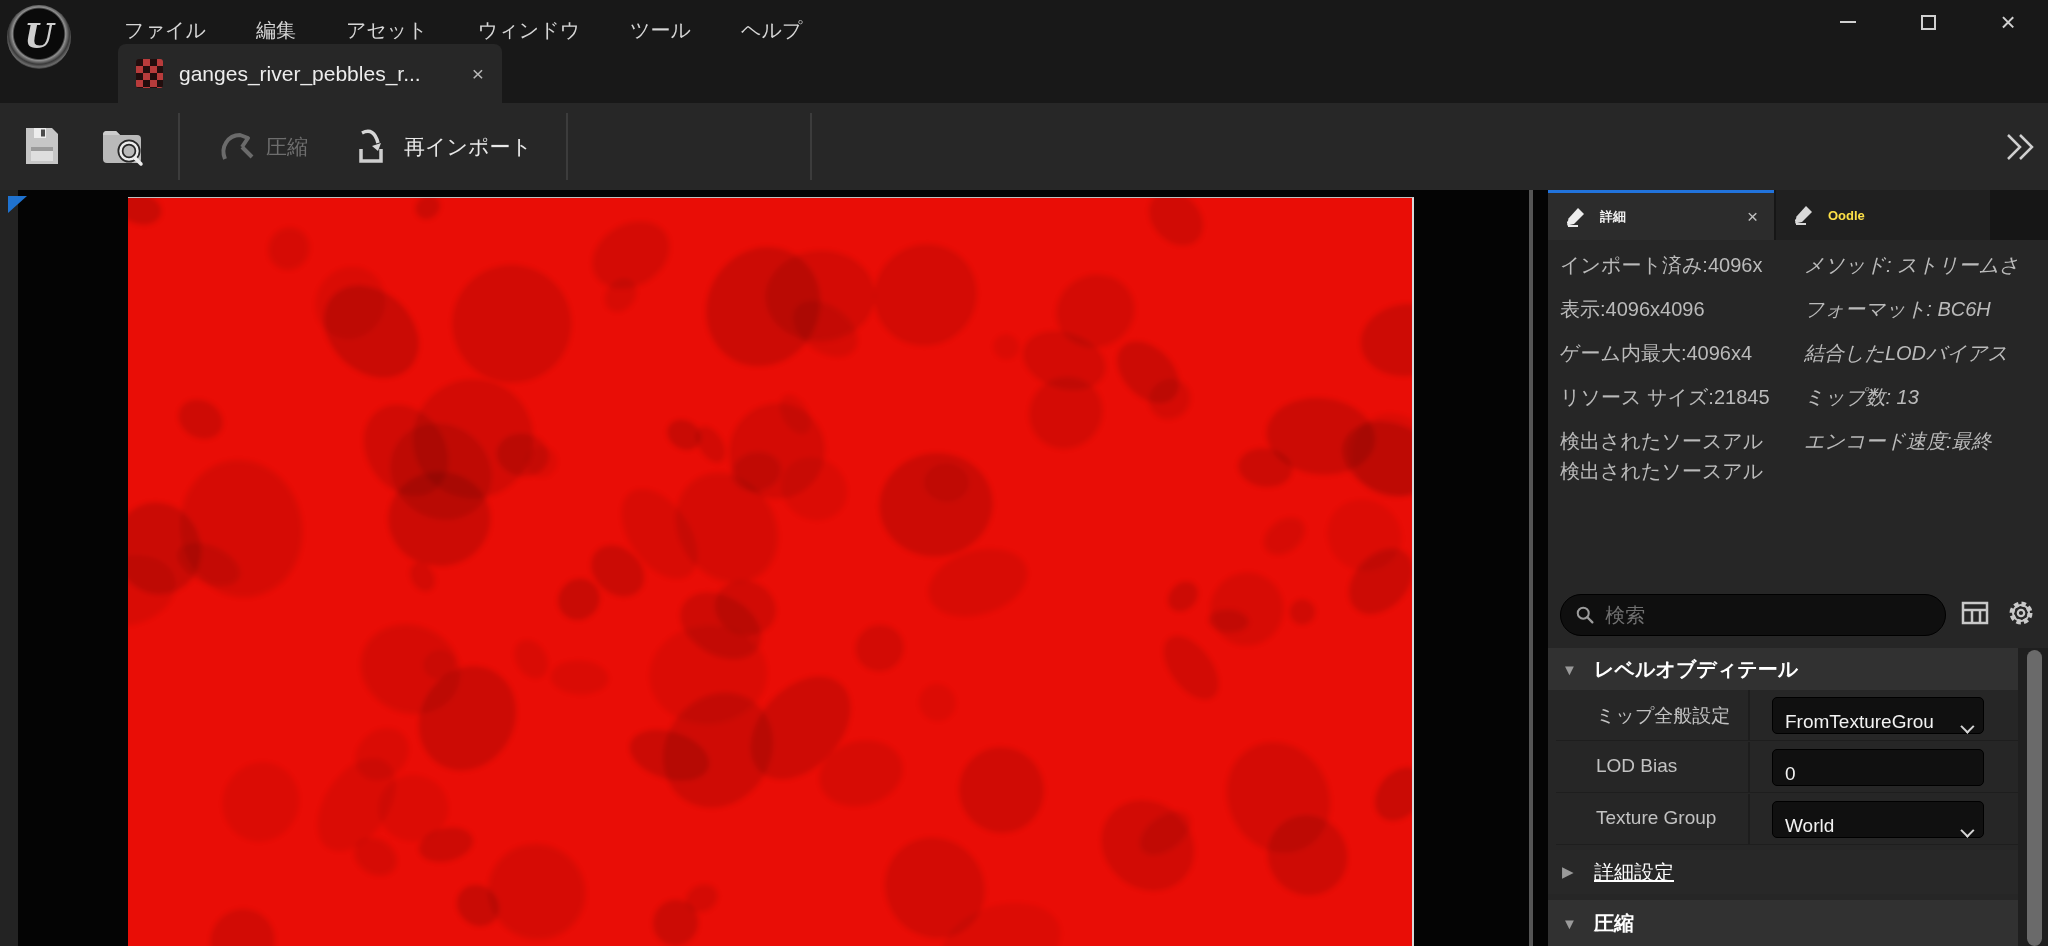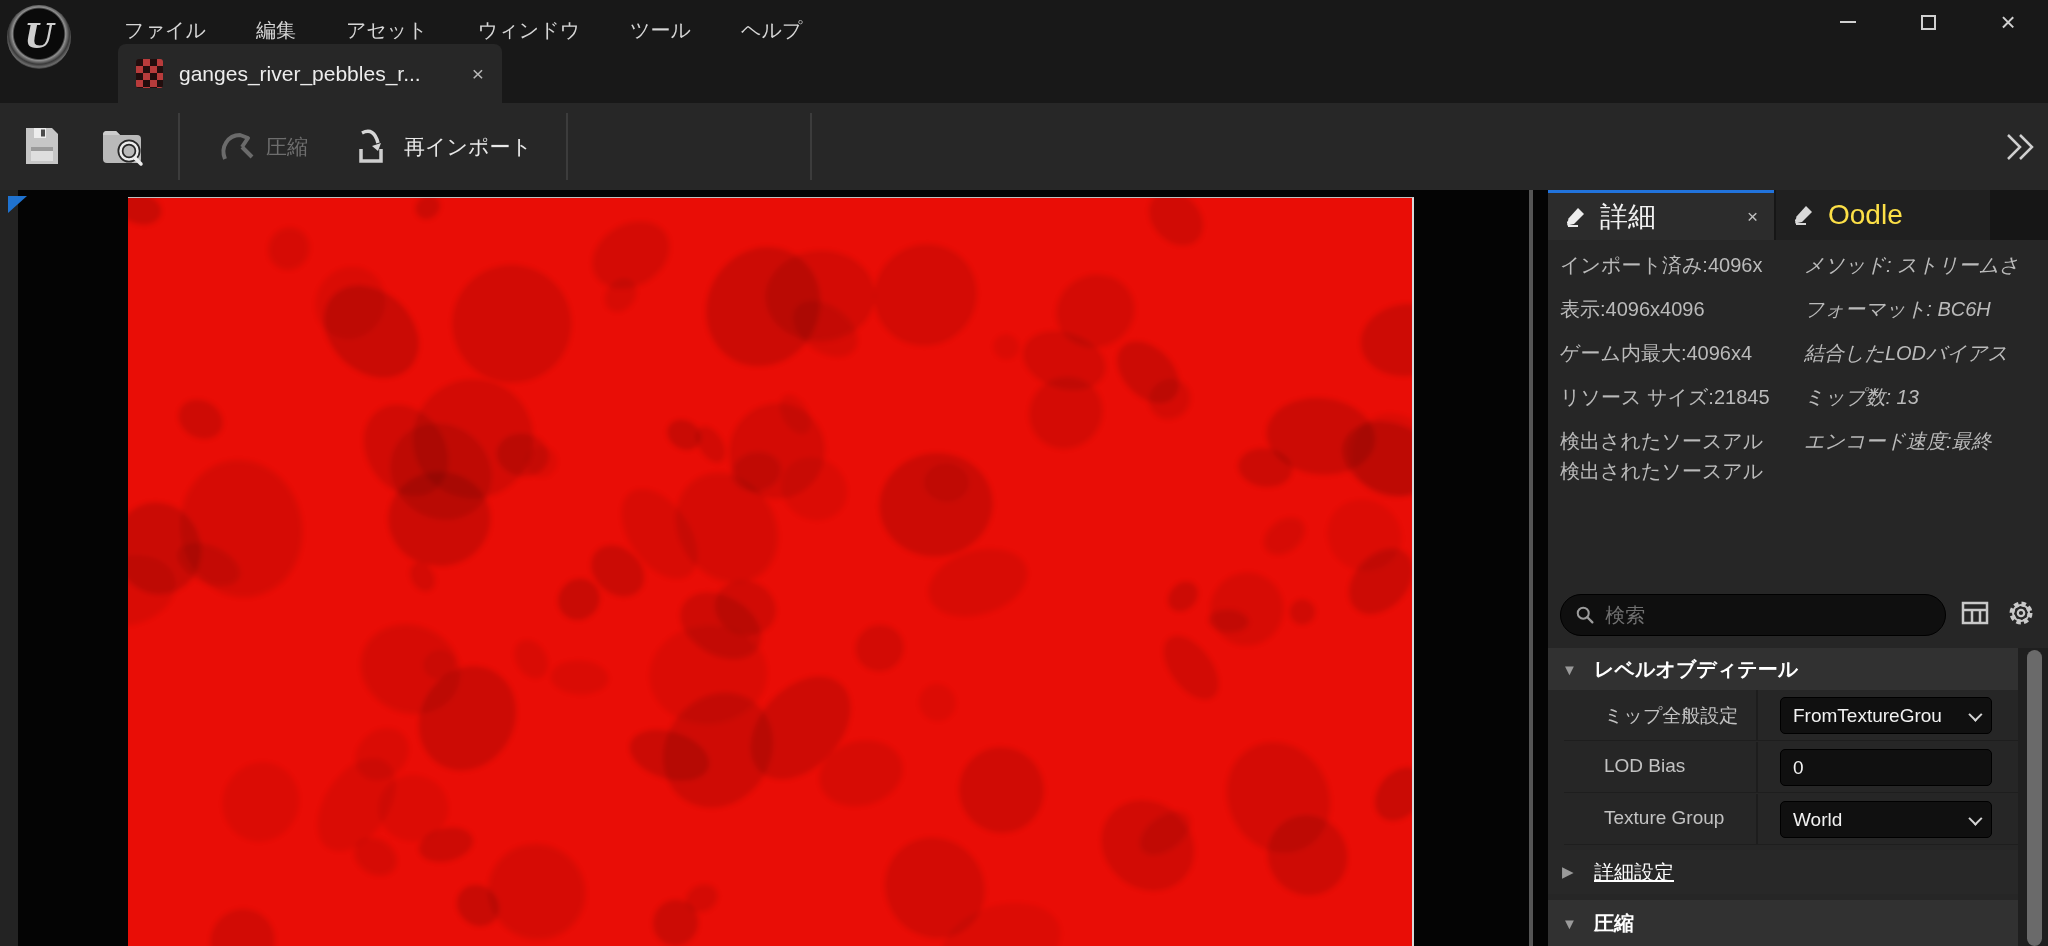--- a/index.html
+++ b/index.html
@@ -61,47 +61,47 @@
                    border-top:1px solid rgba(255,255,255,.75); border-right:2px solid rgba(255,255,255,.85); }
   #texture-image svg { display:block; width:100%; height:100%; }
   #vp-scroll { position:absolute; left:1529px; top:0; width:4px; height:756px; background:#555; }
 
   
   #panel { position:absolute; left:1548px; top:190px; width:500px; height:756px; background:#262626; }
   #panel-tabs { position:absolute; left:0; top:0; width:500px; height:50px; background:#161616; }
   .ptab { position:absolute; top:0; height:50px; display:flex; align-items:center; gap:12px; padding:0 16px; }
   #ptab-details { left:0; width:226px; background:#2c2c2c; border-top:3px solid #2173dc; }
   #ptab-oodle { left:228px; width:214px; background:#202020; }
-  .ptab .ptab-label { font-size:28px; color:#f0f0f0; flex:1; }
+  .ptab .ptab-label { font-size:13px; color:#f0f0f0; flex:1;font-weight:bold; }
   #ptab-oodle .ptab-label { color:#fde047; }
   .ptab .ptab-close { color:#c0c0c0; font-size:19px; }
 
   .info-line { position:absolute; height:28px; color:#bababa; font-size:20px; white-space:nowrap; overflow:hidden; }
   .info-left { left:12px; width:242px; }
   .info-right { left:256px; width:246px;font-style:italic; }
 
   #search-pill { position:absolute; left:12px; top:404px; width:386px; height:42px; background:#0f0f0f;
                  border:1px solid #000; border-radius:21px; display:flex; align-items:center; padding:0 14px; gap:10px; }
   #search-pill input { background:transparent; border:none; outline:none; color:#c8c8c8; font-size:20px; width:100%; }
   #search-pill input::placeholder { color:#6f6f6f; }
   .panel-icon { position:absolute; top:408px; }
 
   .sect-header { position:absolute; left:0; width:470px; height:42px; background:#313131; display:flex;
                  align-items:center; gap:16px; padding-left:14px; }
   .sect-header .tri { color:#9a9a9a; font-size:15px; width:16px; }
   .sect-header .sect-title { color:#fff; font-size:20px; font-weight:bold; }
   .sect-plain { background:#282828; }
   .sect-plain .sect-title { font-weight:bold;text-decoration:underline; }
 
-  .prow { position:absolute; left:16px; width:470px; height:51px; background:#262626;
+  .prow { position:absolute; left:8px; width:470px; height:51px; background:#262626;
           border-bottom:1px solid #1e1e1e;padding-left:20px; }
   .prow .vdiv { position:absolute; left:192px; top:0; width:2px; height:100%; background:#1d1d1d; }
   .plabel { position:absolute; left:40px; top:13px; color:#c2c2c2; font-size:19px; white-space:nowrap; }
   .pvalue { position:absolute; left:216px; top:7px; width:212px; height:37px; background:#101010;
-            border:1px solid #000; border-radius:5px; display:flex; align-items:center; padding:0 12px; gap:8px; }
+            border:1px solid #000; border-radius:5px; display:flex; align-items:flex-end; padding:0 12px; gap:8px; }
   .pvalue span { color:#f2f2f2; font-size:19px; flex:1; white-space:nowrap; overflow:hidden; }
   .pvalue .chev { border-color:#d5d5d5; }
   .pvalue input { background:transparent; border:none; outline:none; color:#f2f2f2; font-size:19px; width:100%; }
 
   #panel-scrollbar { position:absolute; left:479px; top:460px; width:15px; height:296px;
                      background:#6a6a6a; border-radius:8px; }
   #panel-scrolltrack { position:absolute; left:470px; top:458px; width:30px; height:298px; background:#1f1f1f; }
 
   svg .ln { stroke:#cfcfcf; stroke-width:2.5; fill:none; }
 </style>

